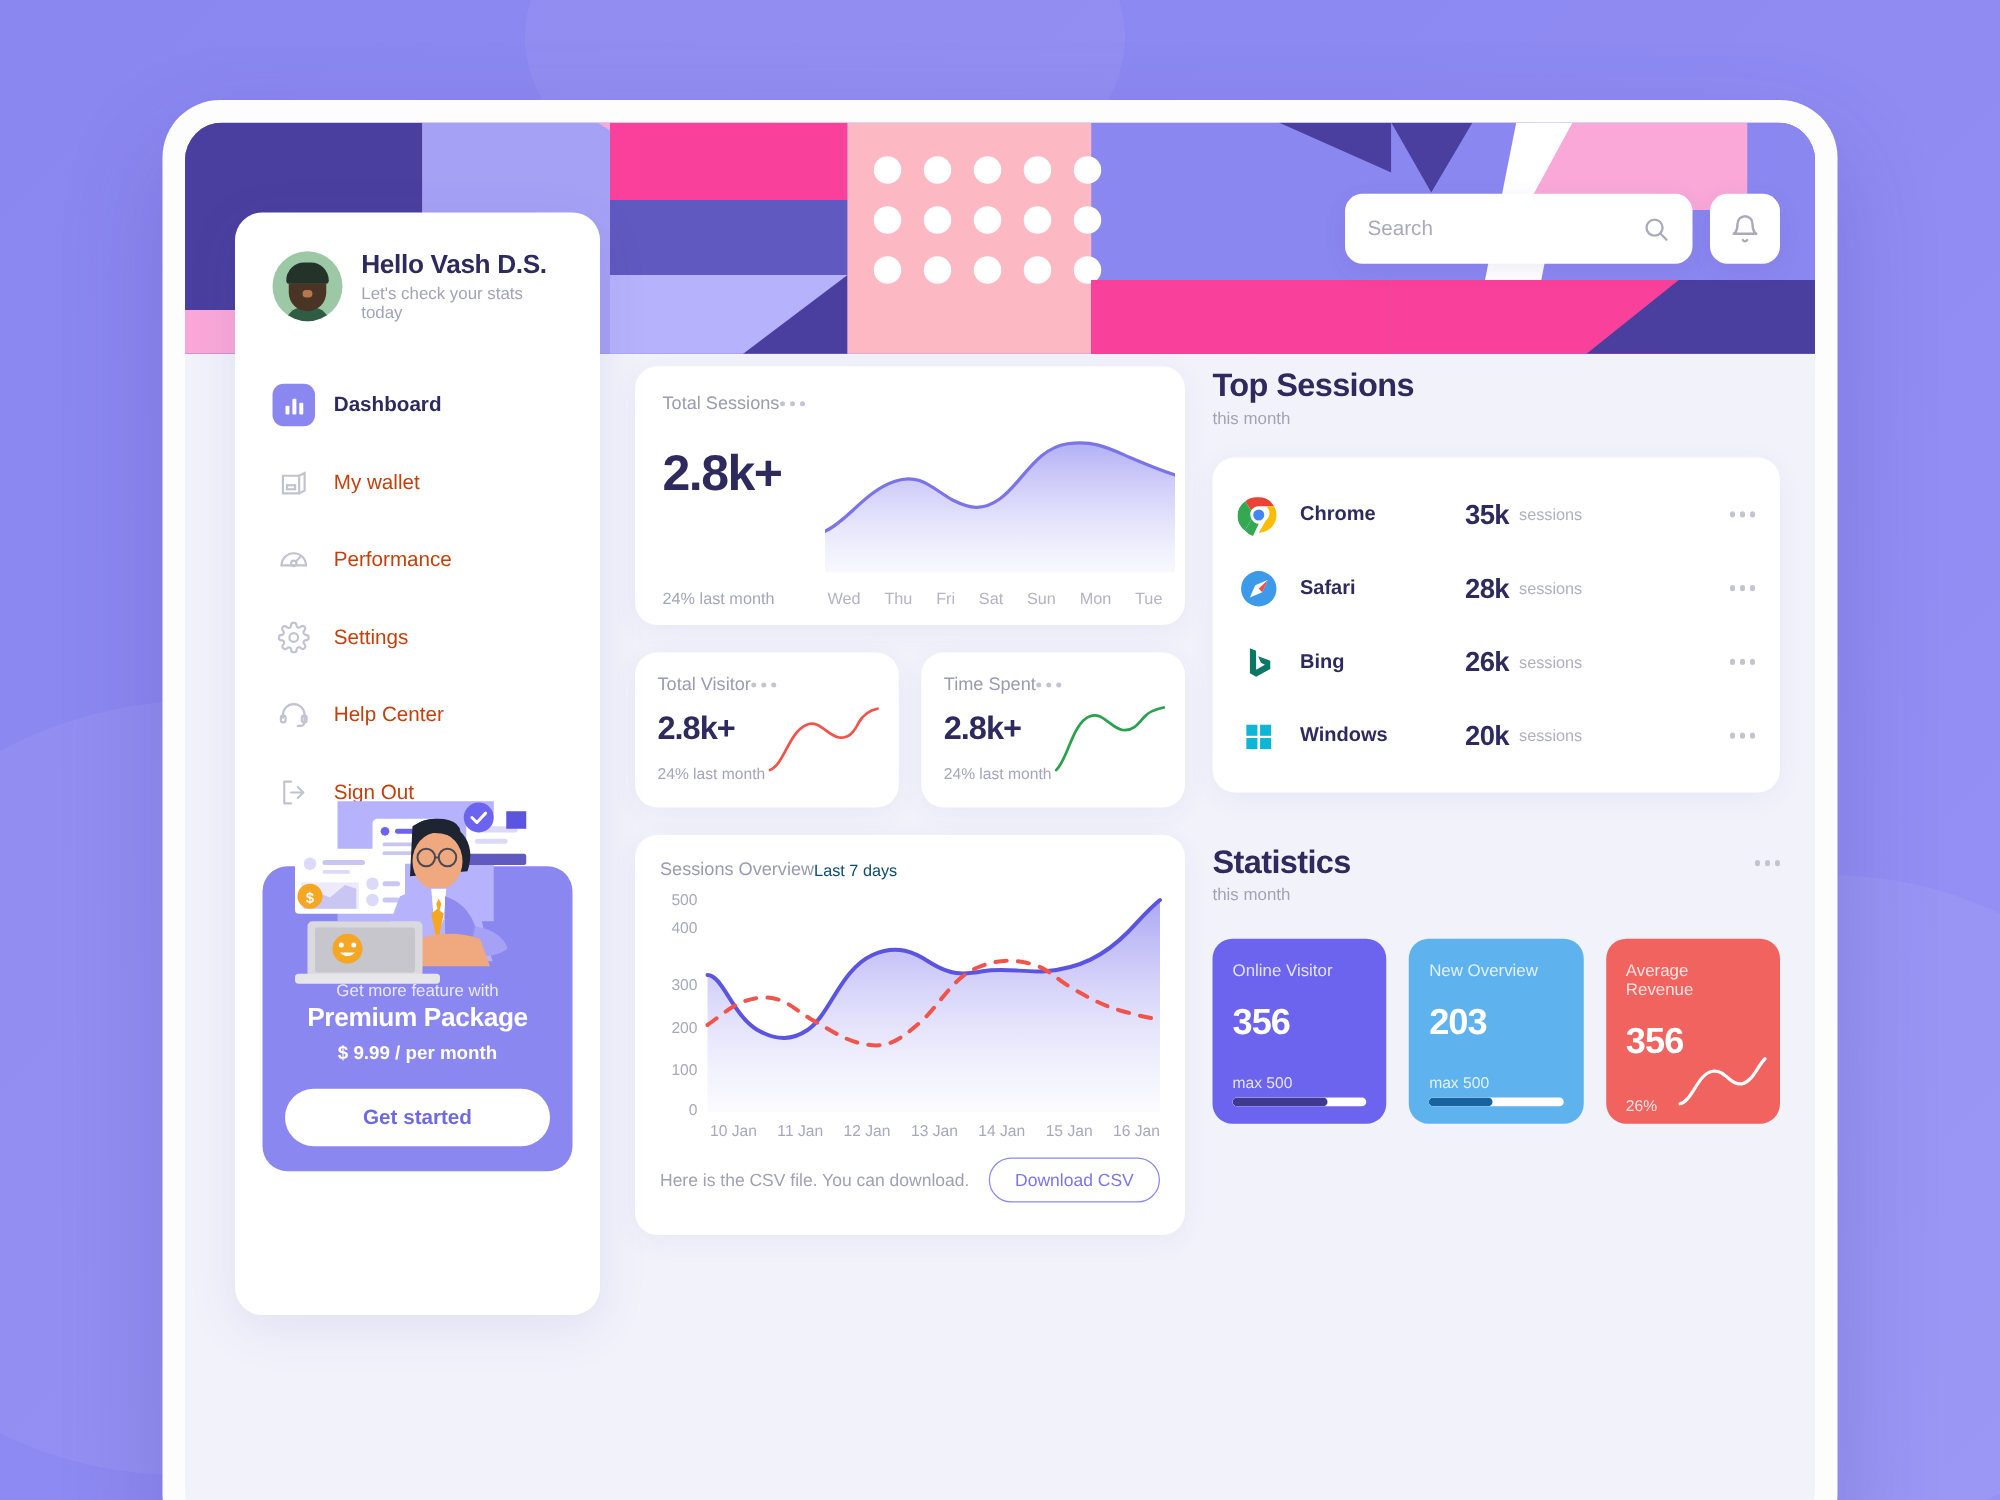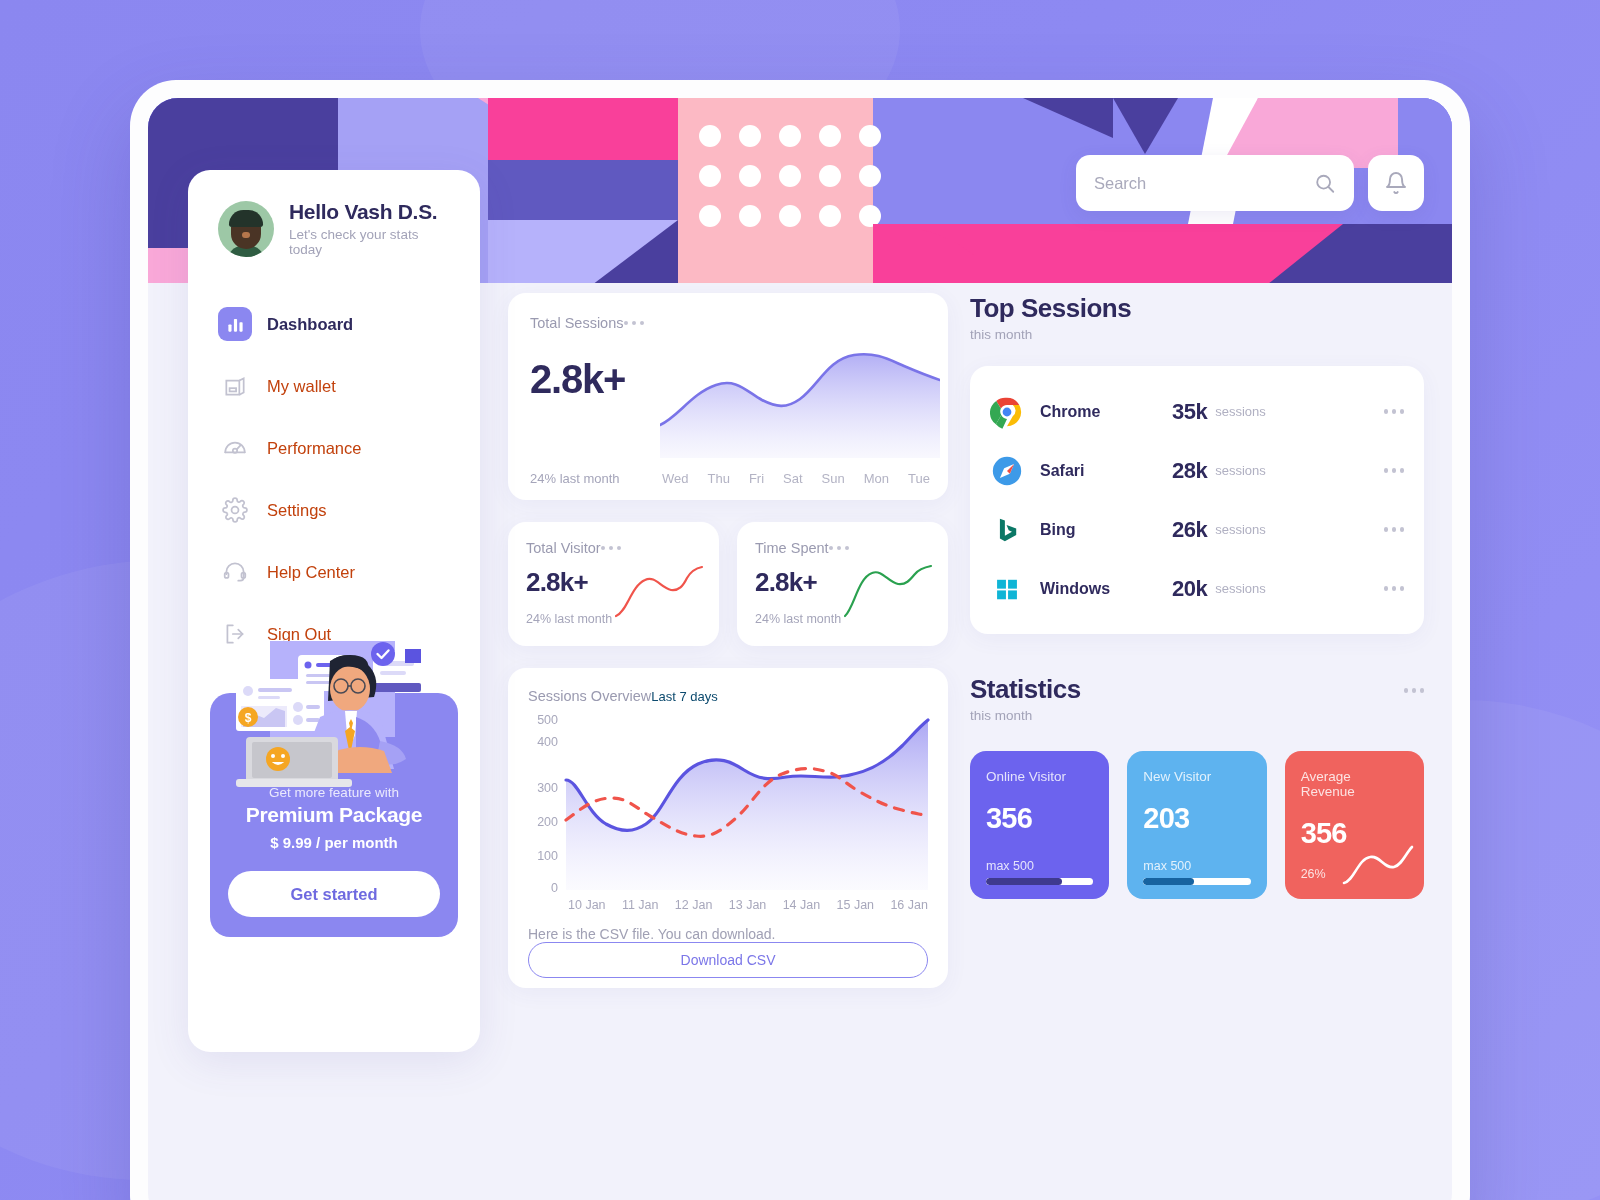--- a/index.html
+++ b/index.html
@@ -143,21 +143,21 @@
   .so-yaxis { position: absolute; left: 0; top: 0; width: 34px; height: 176px; }
   .so-yaxis span {
     position: absolute; right: 4px; font-size: 12.5px; color: #a8a8bc;
     transform: translateY(-50%);
   }
   .so-svg { position: absolute; left: 36px; right: 0; top: 0; height: 176px; }
   .so-xaxis {
     position: absolute; left: 40px; right: 0; bottom: -2px;
     display: flex; justify-content: space-between; font-size: 12.5px; color: #a8a8bc;
   }
-  .so-foot { display: flex; justify-content: space-between; margin-top: 16px; flex-direction: column; }
+  .so-foot { display: flex; align-items: center; justify-content: space-between; margin-top: 16px; }
   .so-note { font-size: 14px; color: #a0a0b4; }
   .csv-btn {
     height: 36px; padding: 0 20px; border-radius: 18px;
     border: 1.5px solid #8b87f0; background: transparent; color: #7b76e8;
     font-size: 14px; cursor: pointer; font-family: "Liberation Sans", sans-serif;
   }
 
   
   .sec-title { font-size: 26px; font-weight: bold; color: #2f2a5d; letter-spacing: -0.5px; }
   .sec-sub { font-size: 13.5px; color: #a3a3b8; margin-top: 3px; }
@@ -620,32 +620,32 @@
         <div class="stat-card" style="background:#6c63ee">
           <div class="stat-label">Online Visitor</div>
           <div class="stat-value">356</div>
           <div class="stat-foot">max 500</div>
           <div class="bar">
                 <i style="width:71%;background:#3f3a8f"></i>
               </div>
         </div>
 
         <div class="stat-card" style="background:#5eb3ef">
-          <div class="stat-label">New Visitor</div>
+          <div class="stat-label">New Overview</div>
           <div class="stat-value">203</div>
           <div class="stat-foot">max 500</div>
           <div class="bar">
                 <i style="width:47%;background:#1763a0"></i>
               </div>
         </div>
 
         <div class="stat-card" style="background:#f0635e">
           <div class="stat-label">Average Revenue</div>
           <div class="stat-value">356</div>
-          <div class="stat-foot" style="bottom:18px">26%</div>
+          <div class="stat-foot" style="bottom:7px">26%</div>
           <svg class="stat-spark" viewBox="0 0 72 44">
             <path d="M2 40 C12 38 16 16 28 14 C38 12 42 26 52 24 C60 22 64 10 70 4" fill="none" stroke="#fff" stroke-width="2.6" stroke-linecap="round"></path>
           </svg>
         </div>
       </div>
     </div>
   </div>
 
 </div>
 </div>

